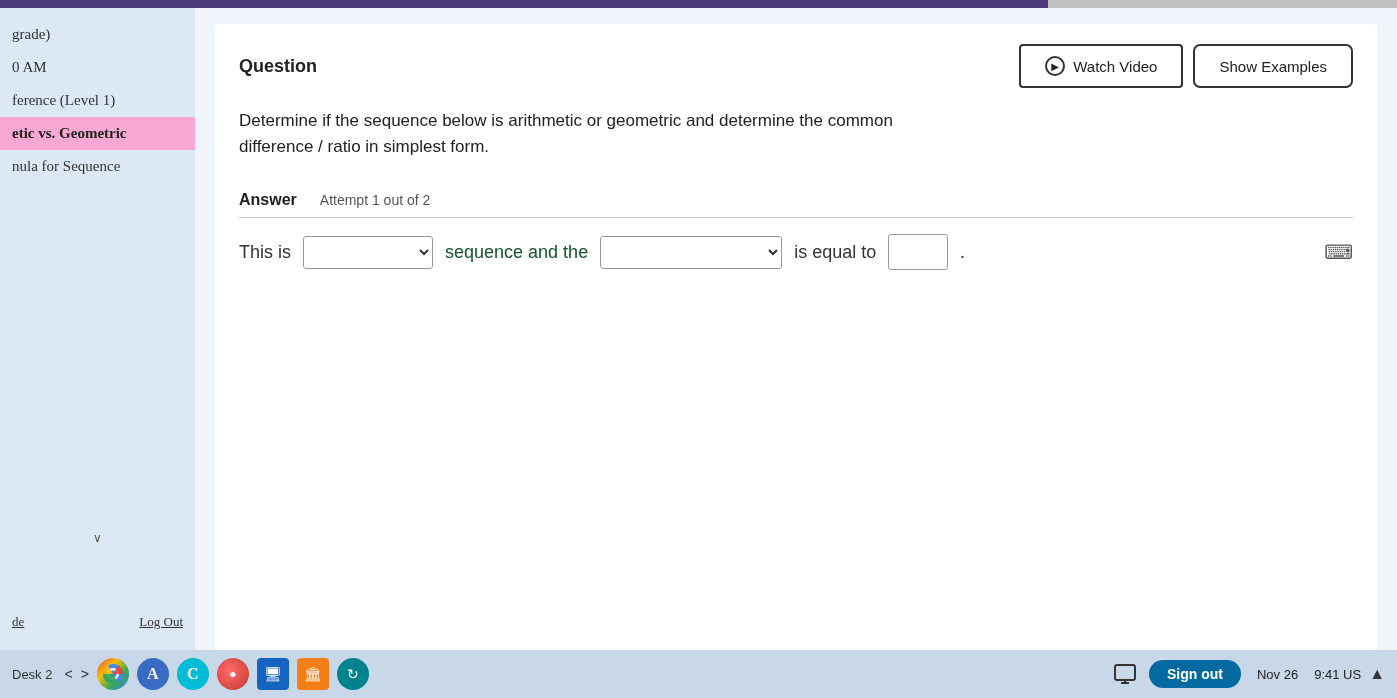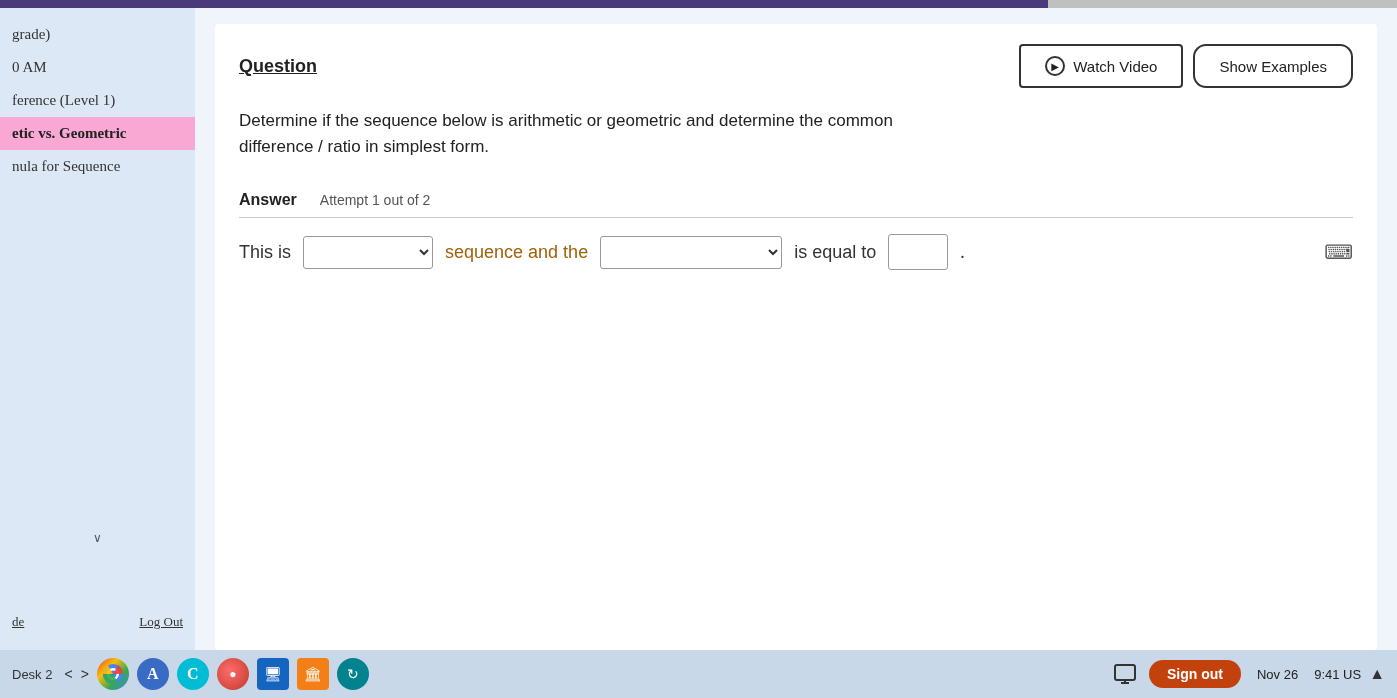--- a/index.html
+++ b/index.html
@@ -104,21 +104,20 @@
       justify-content: space-between;
       align-items: center;
       margin-bottom: 20px;
     }
 
     .question-label {
       font-size: 18px;
       font-weight: bold;
       color: #222;
       font-family: Arial, sans-serif;
-      text-decoration: underline;
     }
 
     .question-buttons {
       display: flex;
       gap: 10px;
     }
 
     .watch-video-btn {
       display: flex;
       align-items: center;
@@ -141,21 +140,21 @@
       display: inline-flex;
       align-items: center;
       justify-content: center;
       font-size: 10px;
     }
 
     .show-examples-btn {
       padding: 10px 24px;
       border: 2px solid #333;
       background: white;
-      border-radius: 13px;
+      border-radius: 7px;
       font-size: 15px;
       cursor: pointer;
       font-family: Arial, sans-serif;
       color: #222;
     }
 
     .question-text {
       font-size: 17px;
       color: #222;
       line-height: 1.5;
@@ -220,21 +219,21 @@
       border-radius: 3px;
       background: white;
       cursor: pointer;
       min-width: 130px;
       color: #333;
       font-family: Arial, sans-serif;
     }
 
     .sequence-and-text {
       font-size: 18px;
-      color: #a16207;
+      color: #14532d;
       font-family: Arial, sans-serif;
     }
 
     .dropdown-select2 {
       padding: 6px 12px;
       font-size: 16px;
       border: 1px solid #999;
       border-radius: 3px;
       background: white;
       cursor: pointer;
@@ -318,21 +317,21 @@
       height: 32px;
       display: flex;
       align-items: center;
       justify-content: center;
       font-size: 18px;
       color: #333;
       cursor: pointer;
     }
 
     .sign-out-btn {
-      background: #c2410c;
+      background: #0369a1;
       color: white;
       border: none;
       border-radius: 20px;
       padding: 6px 18px;
       font-size: 14px;
       cursor: pointer;
       font-family: Arial, sans-serif;
       font-weight: bold;
     }
 

